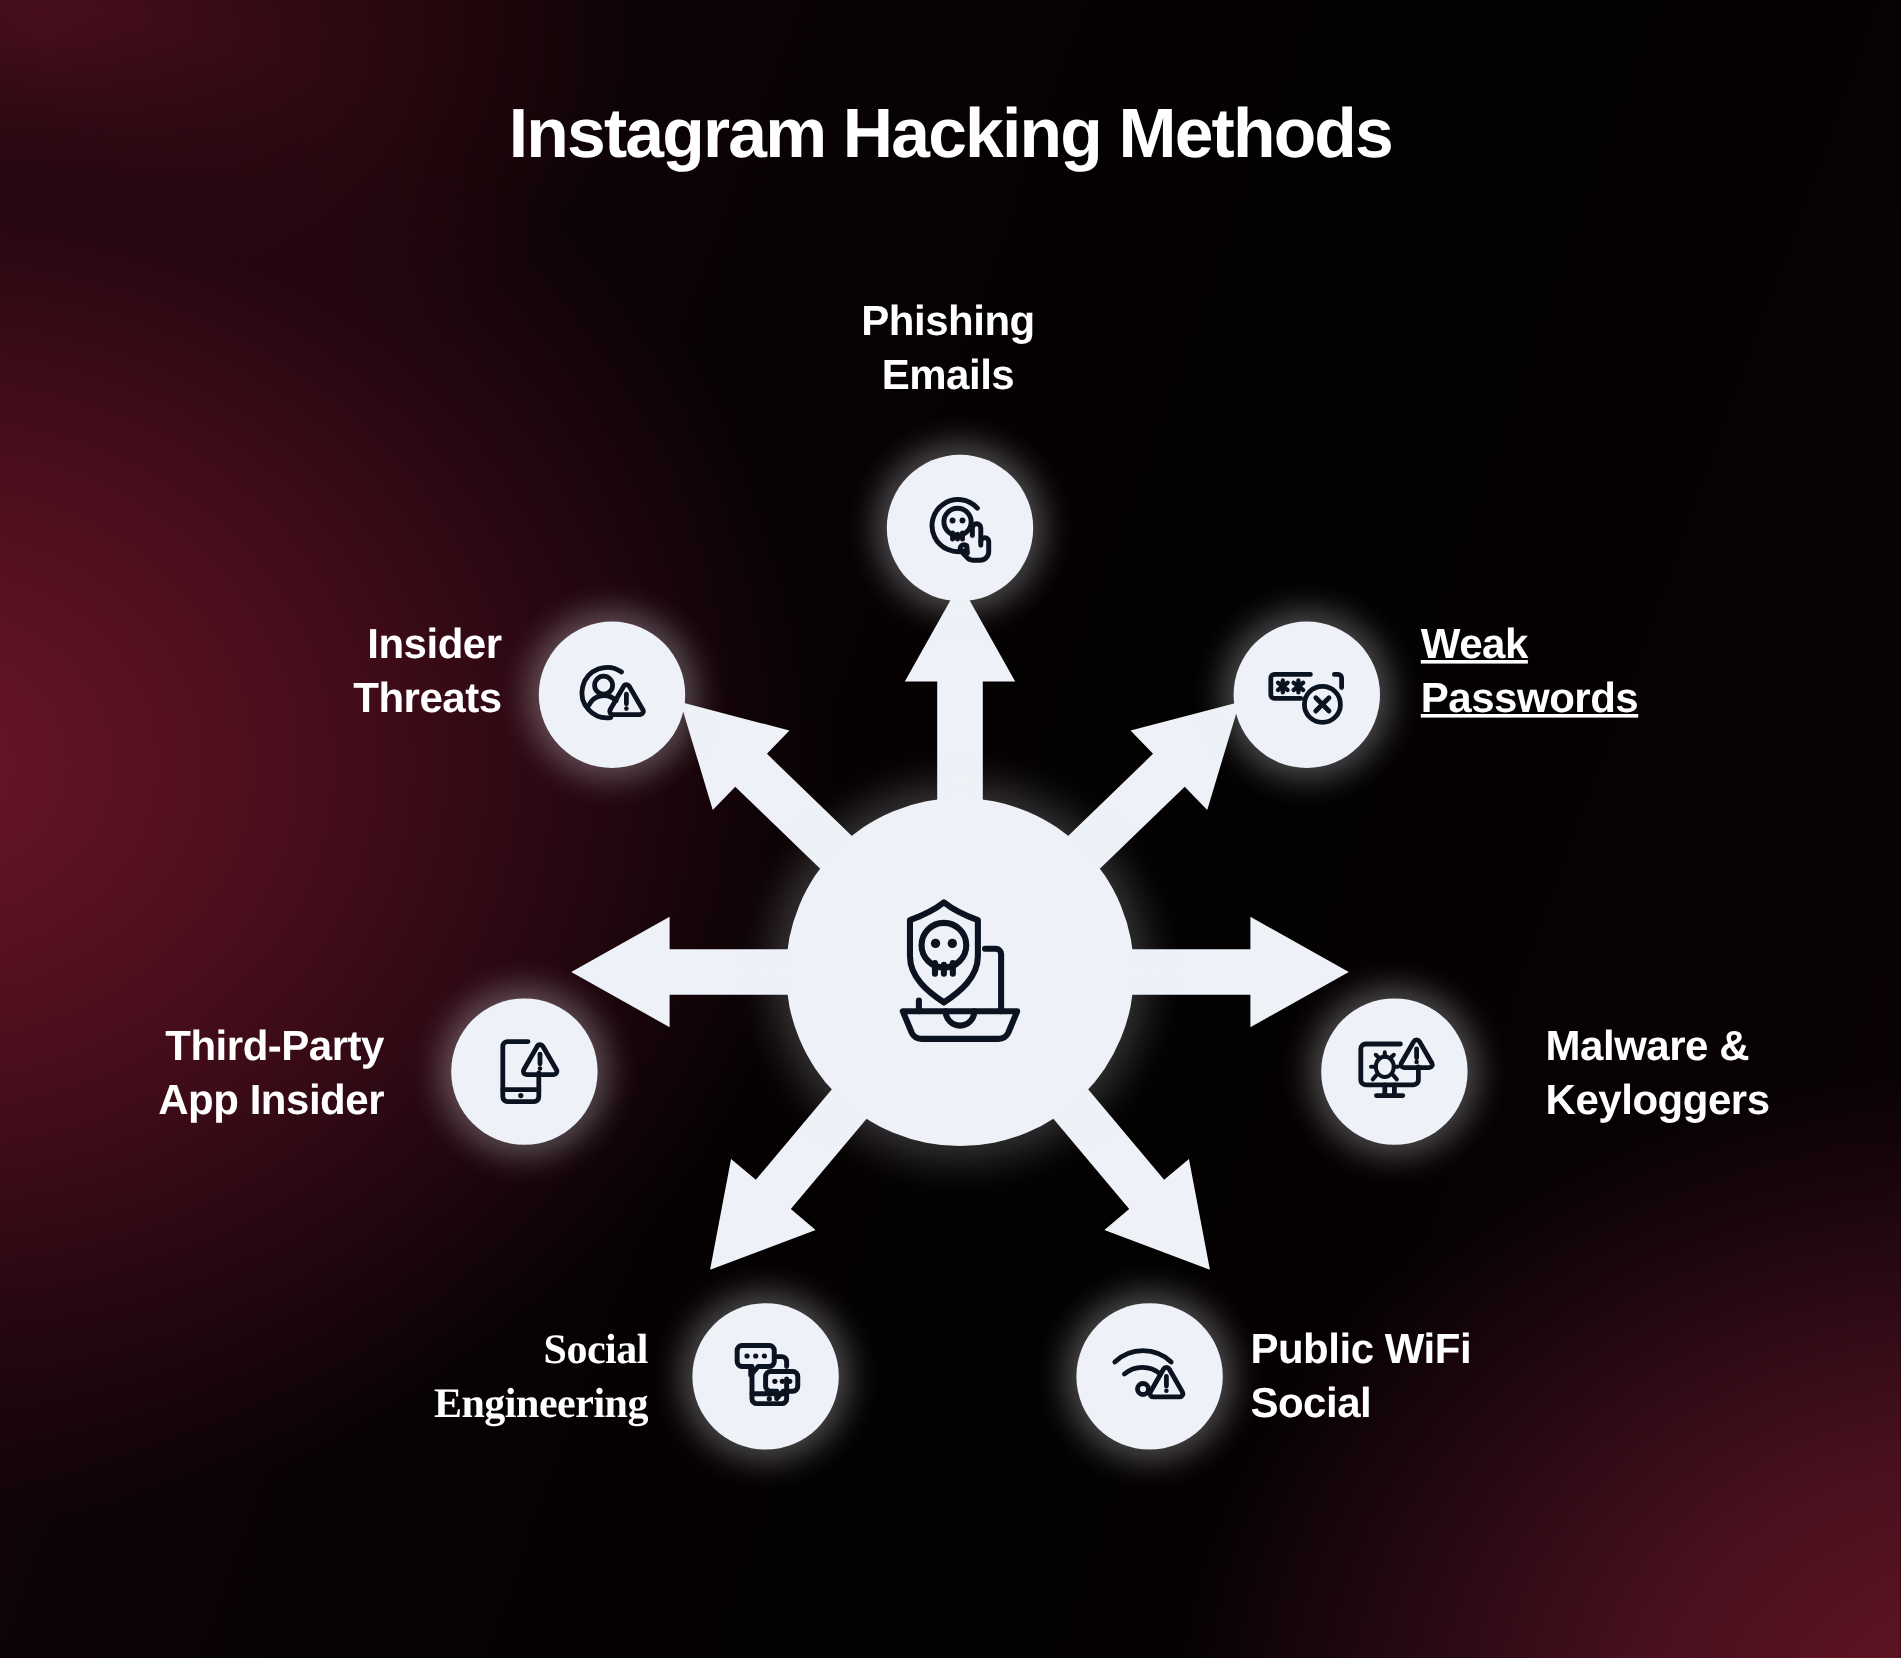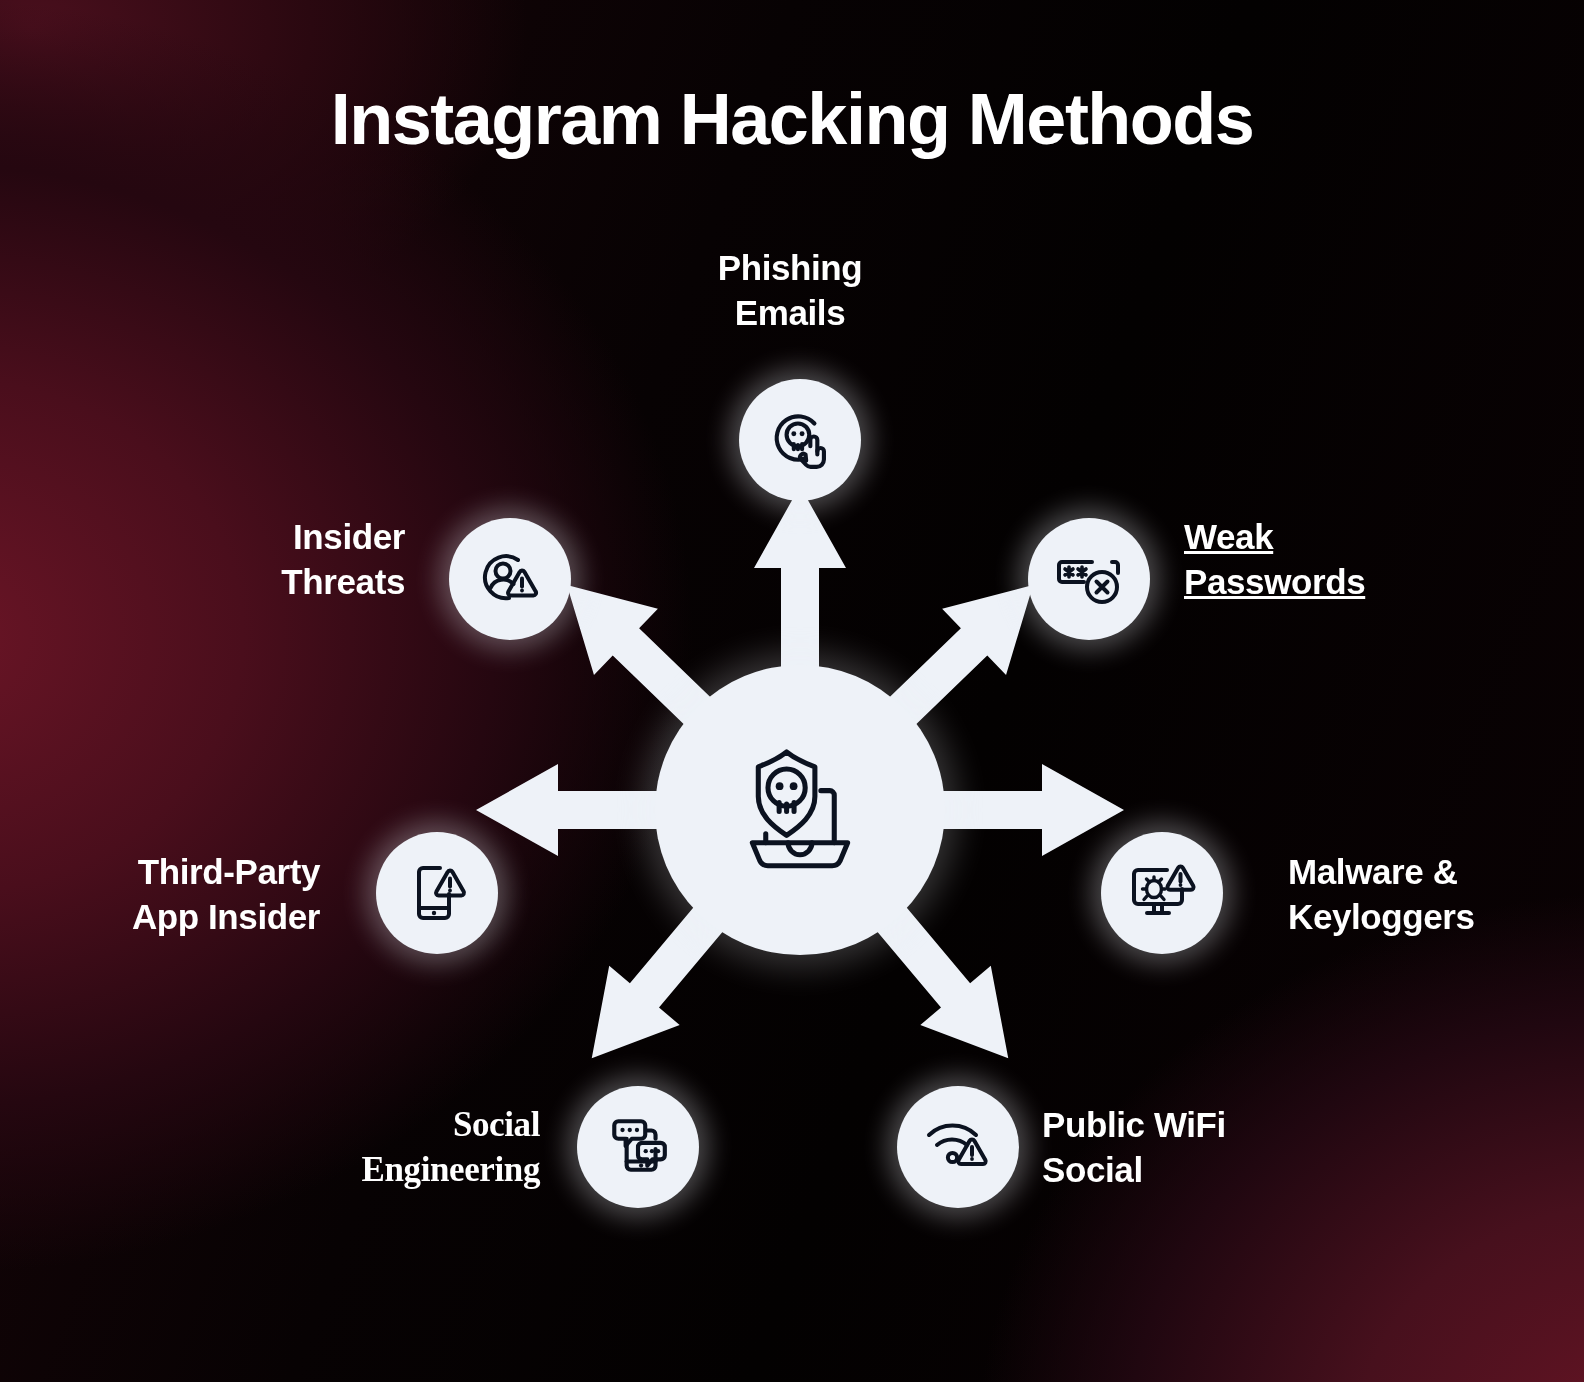--- a/index.html
+++ b/index.html
@@ -51,21 +51,21 @@
     letter-spacing: 0.5px;
   }
 
   
   .title {
     position: absolute;
     left: 0;
     right: 0;
     top: 78px;
     text-align: center;
-    font-size: 72px;
+    font-size: 58px;
     font-weight: 700;
     color: #ffffff;
     letter-spacing: -1.5px;
     white-space: nowrap;
   }
 
   
   #diagram {
     position: absolute;
     left: 0;
@@ -286,16 +286,16 @@
       <svg width="66" height="62" viewBox="0 0 66 62" fill="none" stroke="#0b1220" stroke-width="4" stroke-linecap="round" stroke-linejoin="round">
         <path d="M41 12A21 21 0 1 0 32 50"></path>
         <circle cx="26" cy="23" r="7.5"></circle>
         <path d="M13.5 40a14 14 0 0 1 23 -4"></path>
         <path d="M45 22.5a2.7 2.7 0 0 1 2.35 1.35l11.2 19.4A2.7 2.7 0 0 1 56.2 47.5H33.8a2.7 2.7 0 0 1-2.35-4.05l11.2-19.4A2.7 2.7 0 0 1 45 22.5z"></path>
         <path d="M45 30.5v8"></path>
         <circle cx="45" cy="42.5" r="1.9" fill="#0b1220" stroke="none"></circle>
       </svg>
     </span>
   </div>
-  <div class="label r" style="left:135px; top:491px; width:270px;">Insider
+  <div class="label r" style="left:148px; top:491px; width:270px;">Insider
 Threats</div>
 
 </div>
 
 </body></html>

